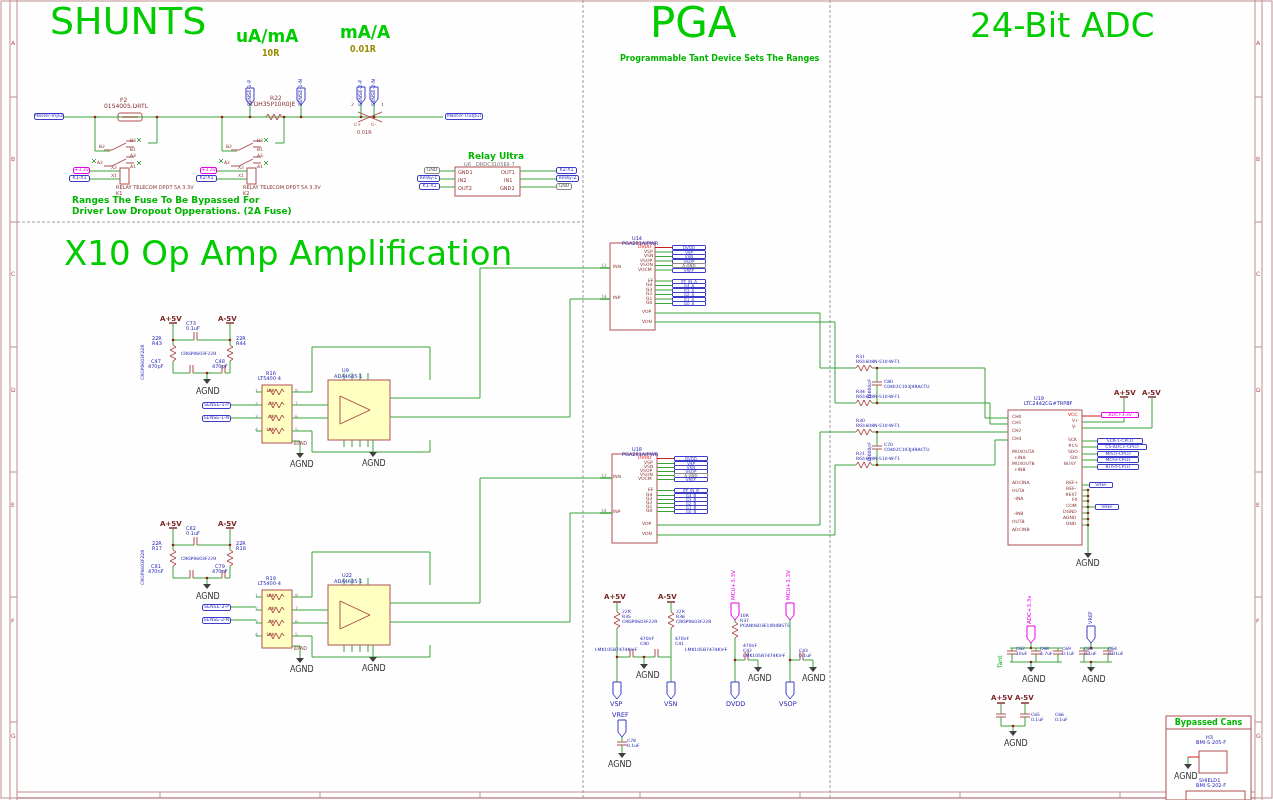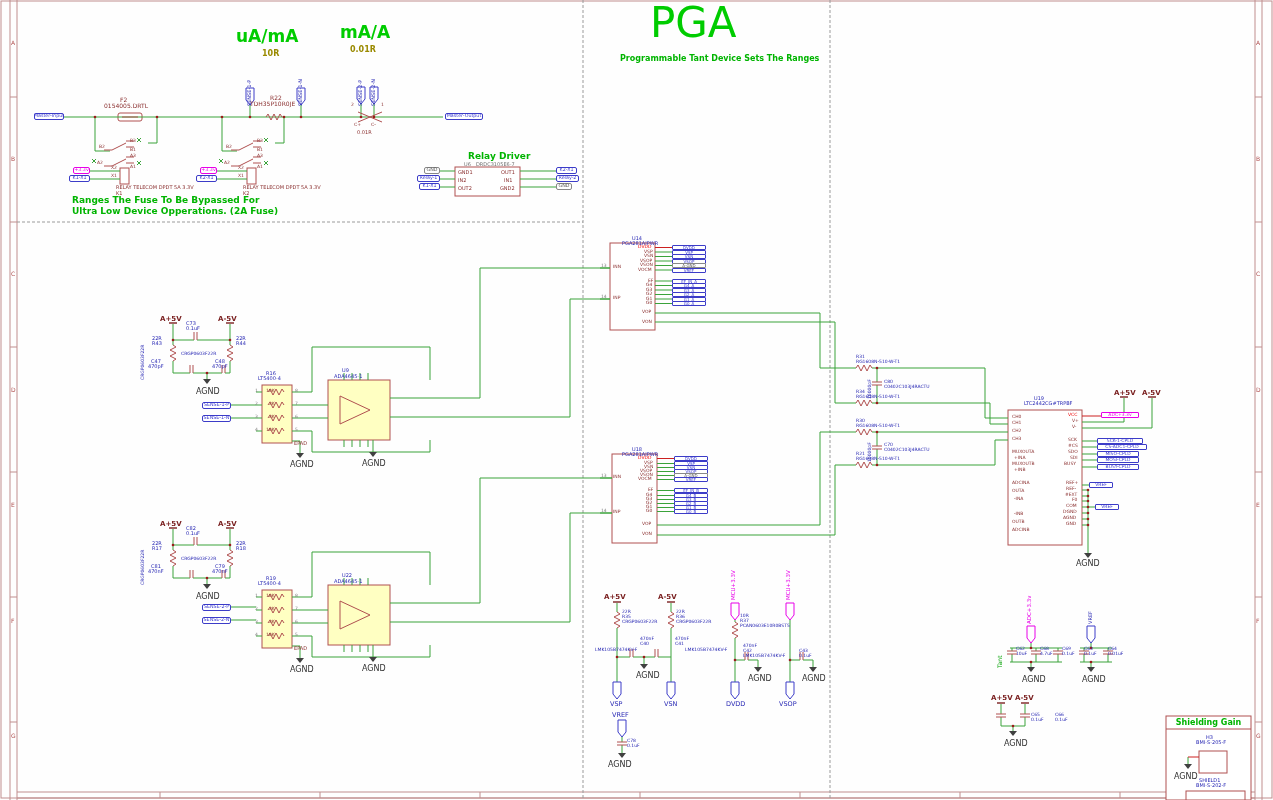--- a/index.html
+++ b/index.html
@@ -300,30 +300,33 @@
         <circle cx="1088" cy="496" r="1.3"></circle>
       <circle cx="1088" cy="501" r="1.3"></circle>
         <circle cx="1088" cy="507" r="1.3"></circle>
       <circle cx="1088" cy="513" r="1.3"></circle>
         <circle cx="1088" cy="519" r="1.3"></circle>
       <circle cx="1088" cy="525" r="1.3"></circle>
         <circle cx="1013" cy="726" r="1.3"></circle>
     </g>
   </svg>
 
+  <div class="title t-shunts">SHUNTS</div>
   <div class="title t-ua">uA/mA</div>
   <div class="title t-uav">10R</div>
   <div class="title t-ma">mA/A</div>
   <div class="title t-mav">0.01R</div>
   <div class="title t-pga">PGA</div>
   <div class="title t-pgasub">Programmable Tant Device Sets The Ranges</div>
+  <div class="title t-adc">24-Bit ADC</div>
+  <div class="title t-x10">X10 Op Amp Amplification</div>
   <div class="title t-note1">Ranges The Fuse To Be Bypassed For</div>
-  <div class="title t-note2">Ultra Low Device Opperations. (2A Fuse)</div>
-  <div class="title t-rly">Relay Driver</div>
-  <div class="title t-shield">Shielding Gain</div>
+  <div class="title t-note2">Driver Low Dropout Opperations. (2A Fuse)</div>
+  <div class="title t-rly">Relay Ultra</div>
+  <div class="title t-shield">Bypassed Cans</div>
 
 <div class="lb red6" style="left: 120px; top: 97px;">F2</div>
     <div class="lb red6" style="left: 104px; top: 103px;">0154005.DRTL</div>
     <div class="lb red6" style="left: 270px; top: 95px;">R22</div>
     <div class="lb red6" style="left: 250px; top: 101px;">TDH35P10R0JE</div>
     <div class="lb b5" style="left: 247px; top: 106px; transform: rotate(-90deg); transform-origin: 0px 0px;">SENSE-1-P</div>
     <div class="lb b5" style="left: 298px; top: 106px; transform: rotate(-90deg); transform-origin: 0px 0px;">SENSE-1-N</div>
     <div class="lb b5" style="left: 358px; top: 106px; transform: rotate(-90deg); transform-origin: 0px 0px;">SENSE-2-P</div>
     <div class="lb b5" style="left: 371px; top: 106px; transform: rotate(-90deg); transform-origin: 0px 0px;">SENSE-2-N</div>
     <div class="lb red4" style="left: 351px; top: 103px;">2</div>

